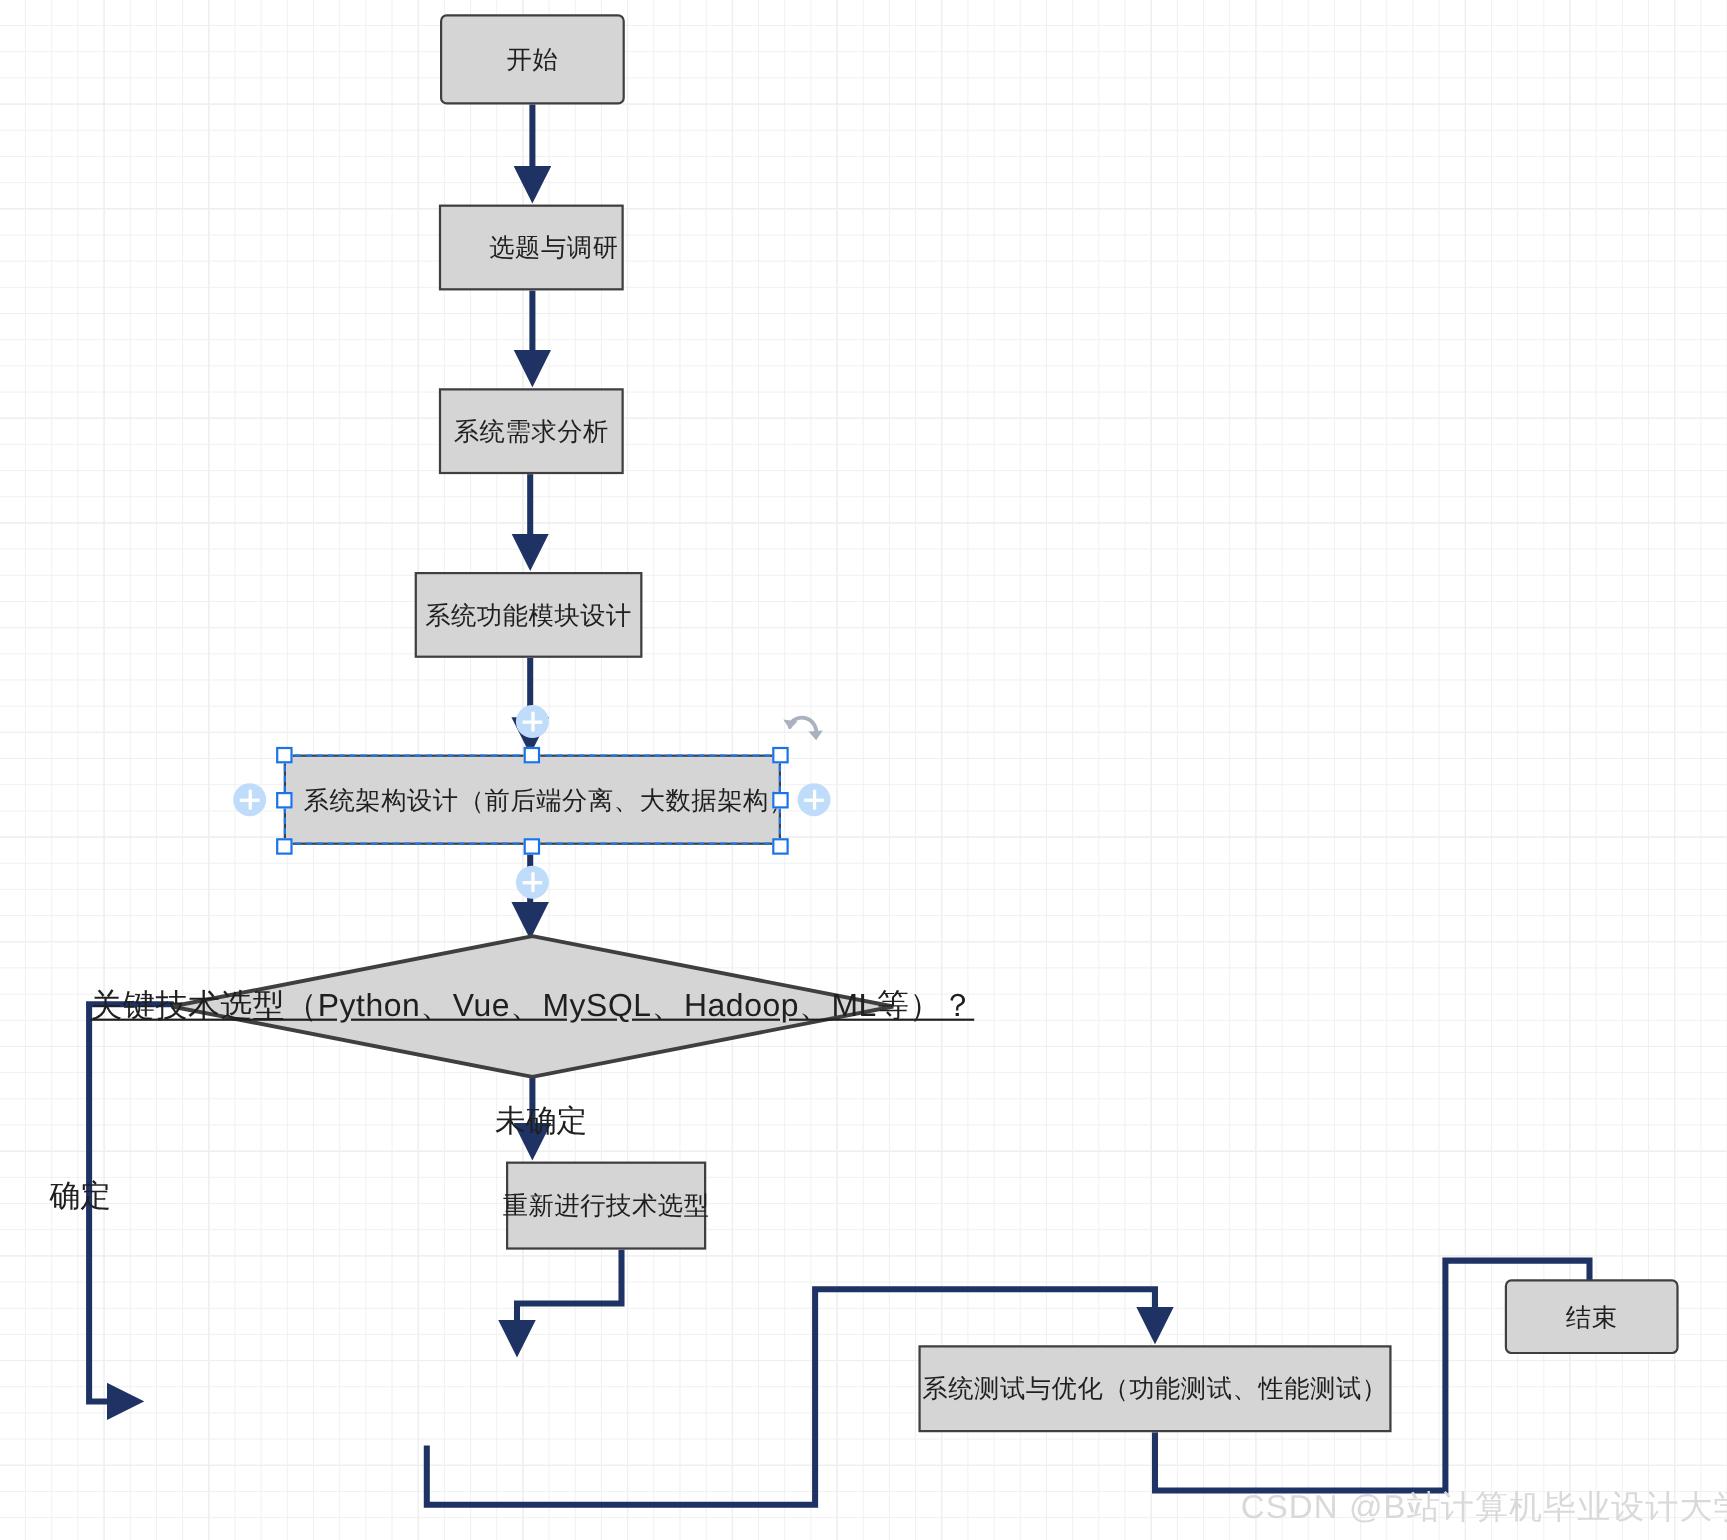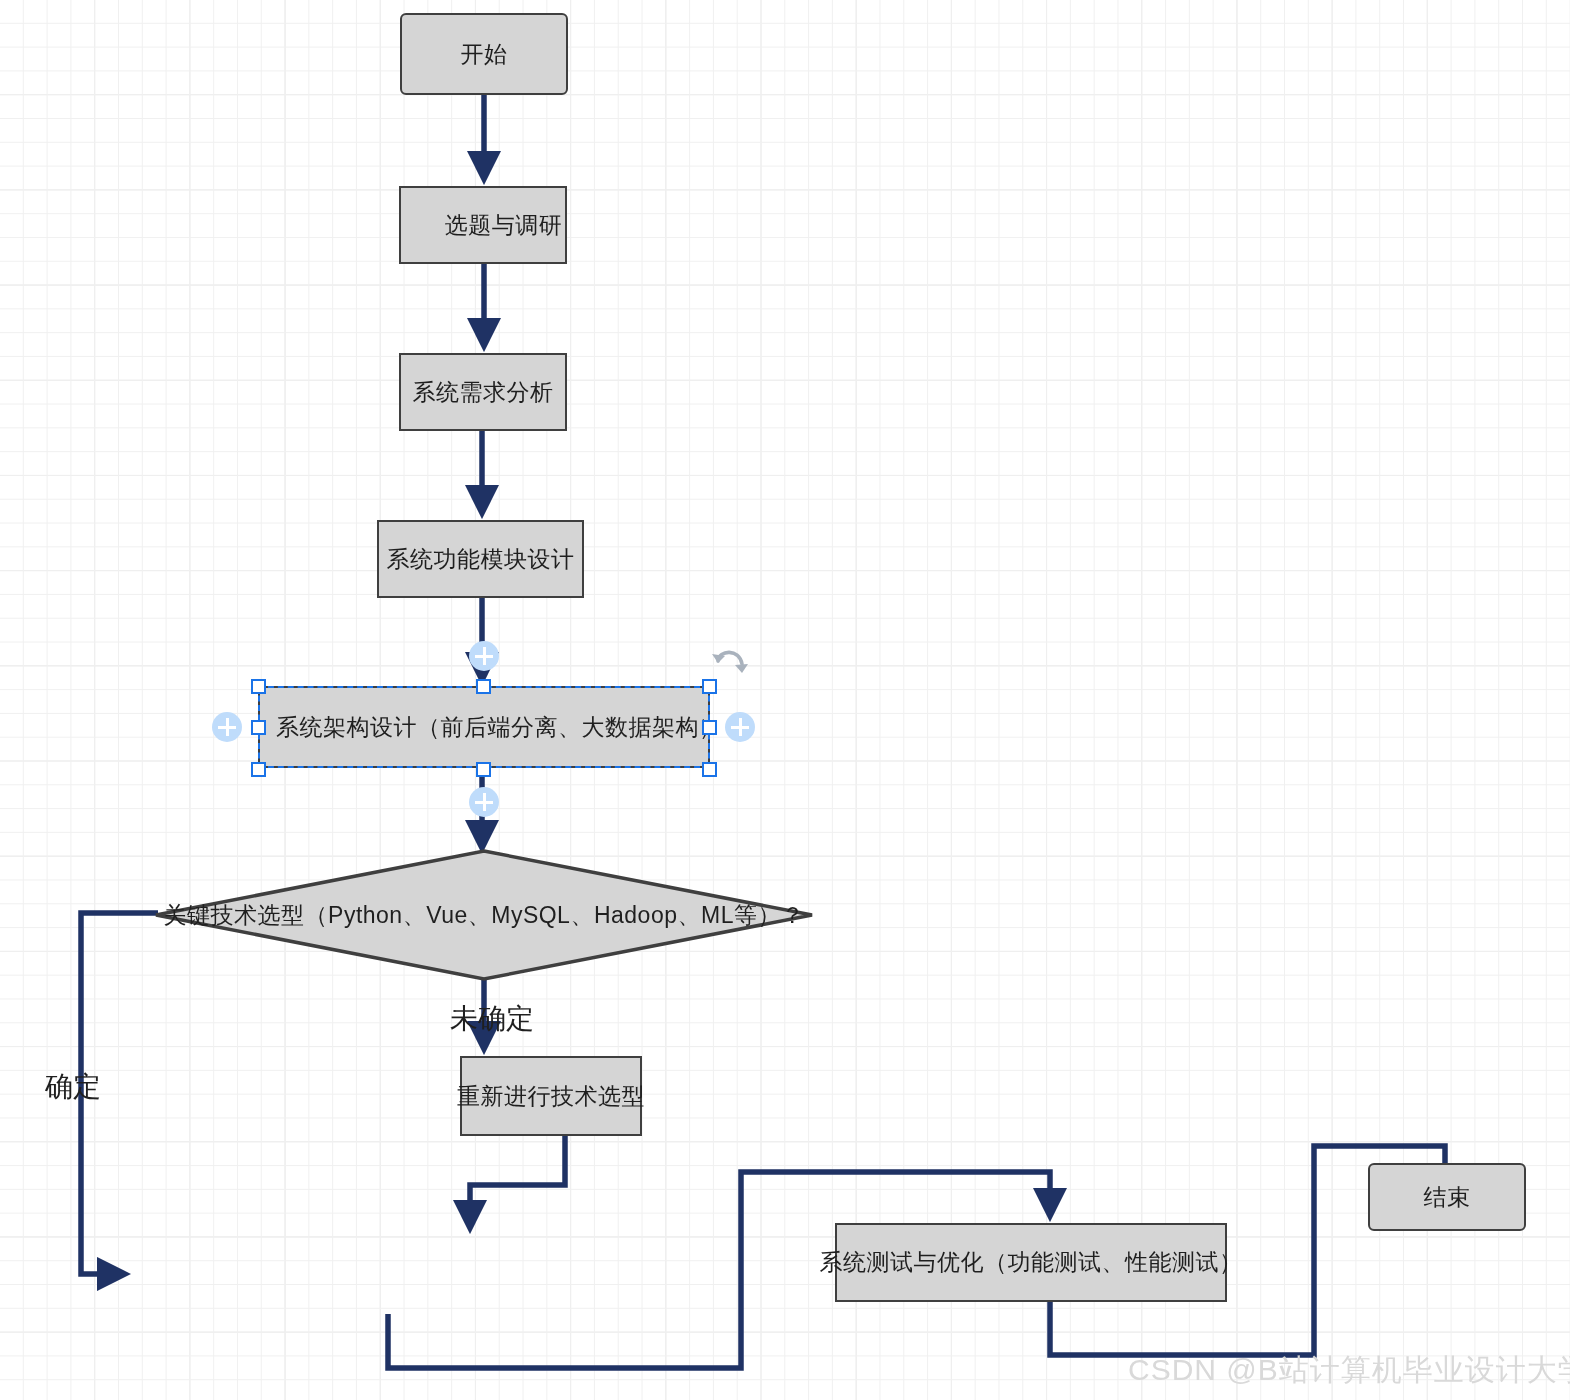--- a/index.html
+++ b/index.html
@@ -167,29 +167,29 @@
   </div>
 
   <div class="node" style="left:258px; top:686px; width:452px; height:82px; justify-content:flex-start; padding-left:16px;">
     <span>系统架构设计（前后端分离、大数据架构）</span>
   </div>
 
   <svg style="position:absolute; left:152px; top:847px; z-index:1;" width="664" height="136" viewBox="0 0 664 136">
     <polygon points="332,4 660,68 332,132 4,68" fill="#D5D5D5" stroke="#3F3F3F" stroke-width="3.5"></polygon>
   </svg>
   <div class="node diamond-label" style="left:158px; top:893px; width:652px; height:44px;">
-    <span style="font-size:23px;">关键技术选型（Python、Vue、MySQL、Hadoop、ML等）？</span>
+    <span style="font-size:29px;text-decoration:underline;">关键技术选型（Python、Vue、MySQL、Hadoop、ML等）？</span>
   </div>
 
   <div class="node" style="left:460px; top:1056px; width:182px; height:80px;">
     <span>重新进行技术选型</span>
   </div>
 
 
-  <div class="node" style="left:835px; top:1223px; width:392px; height:79px;align-items:center;">
+  <div class="node" style="left:835px; top:1223px; width:430px; height:79px;align-items:center;">
     <span>系统测试与优化（功能测试、性能测试）</span>
   </div>
 
   <div class="node terminator" style="left:1368px; top:1163px; width:158px; height:68px;font-family:Liberation Serif, serif;">
     <span>结束</span>
   </div>
 
   <div class="edge-label" style="left:45px; top:1068px;">
     <span>确定</span>
   </div>

